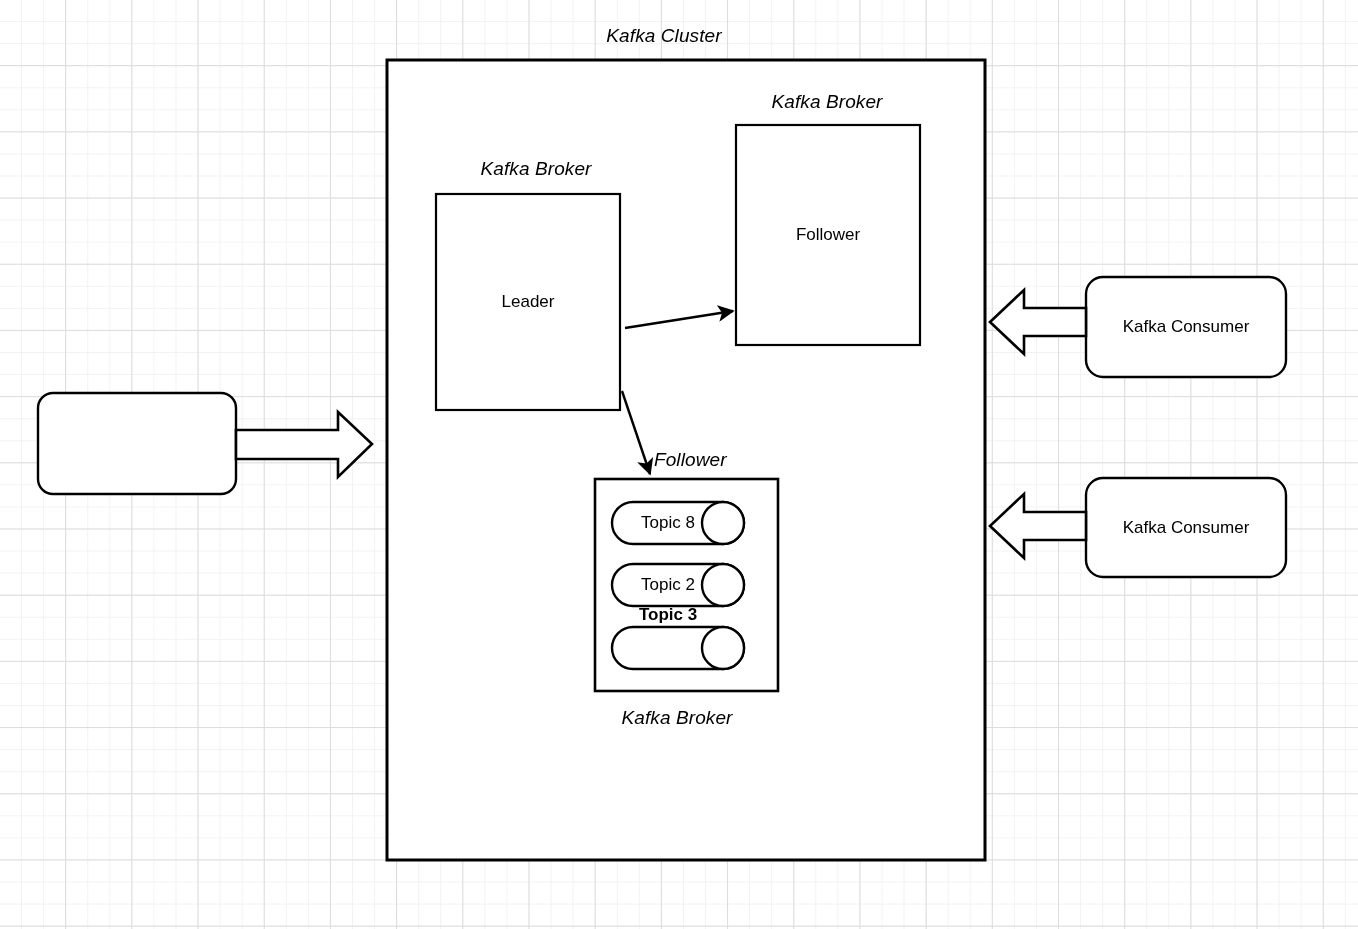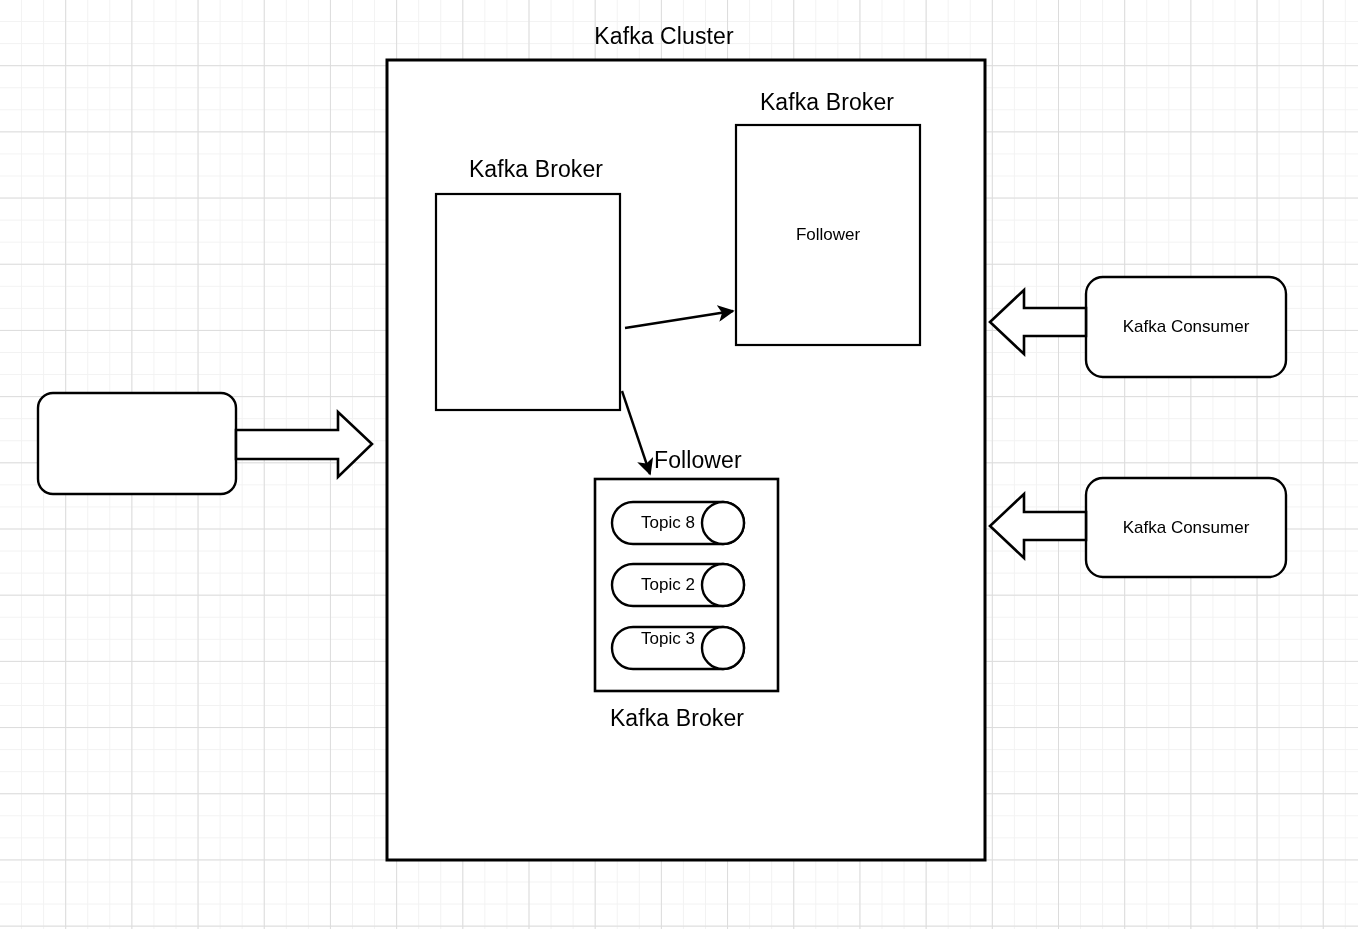--- a/index.html
+++ b/index.html
@@ -34,24 +34,25 @@
     left: 0;
     top: 0;
     width: 1358px;
     height: 929px;
     pointer-events: none;
   }
   .lbl {
     position: absolute;
     color: #000000;
     font-family: "Liberation Sans", sans-serif;
-    font-size: 23px;
+    font-size: 19px;
     line-height: 20px;
     white-space: nowrap;
     letter-spacing: 0.1px;
+    font-style: italic;
   }
   .lbl.center {
     transform: translateX(-50%);
     text-align: center;
   }
   .boxtext {
     position: absolute;
     display: flex;
     align-items: center;
     justify-content: center;
@@ -116,28 +117,29 @@
   </svg>
 
   <div class="lbl center" style="left:664px; top:26px;">Kafka Cluster</div>
 
   <div class="lbl center" style="left:536px; top:159px;">Kafka Broker</div>
 
   <div class="lbl center" style="left:827px; top:92px;">Kafka Broker</div>
 
   <div class="lbl center" style="left:677px; top:708px;">Kafka Broker</div>
 
+  <div class="boxtext" style="left:436px; top:194px; width:184px; height:216px;">Leader</div>
 
   <div class="boxtext" style="left:736px; top:125px; width:184px; height:220px;">Follower</div>
 
   <div class="lbl" style="left:654px; top:450px;">Follower</div>
 
   <div class="boxtext" style="left:612px; top:502px; width:112px; height:42px;">Topic 8</div>
   <div class="boxtext" style="left:612px; top:564px; width:112px; height:42px;">Topic 2</div>
-  <div class="boxtext" style="left:612px; top:618px; width:112px; height:42px;">Topic 3</div>
+  <div class="boxtext" style="left:612px; top:594px; width:112px; height:42px;font-weight:bold;">Topic 3</div>
 
 
   <div class="boxtext" style="left:1086px; top:277px; width:200px; height:100px;">Kafka Consumer</div>
   <div class="boxtext" style="left:1086px; top:478px; width:200px; height:99px;">Kafka Consumer</div>
 
   <div class="hit" style="left:387px; top:60px; width:598px; height:800px;"></div>
 
   <div class="hit" style="left:436px; top:194px; width:184px; height:216px;"></div>
 
   <div class="hit" style="left:736px; top:125px; width:184px; height:220px;"></div>

